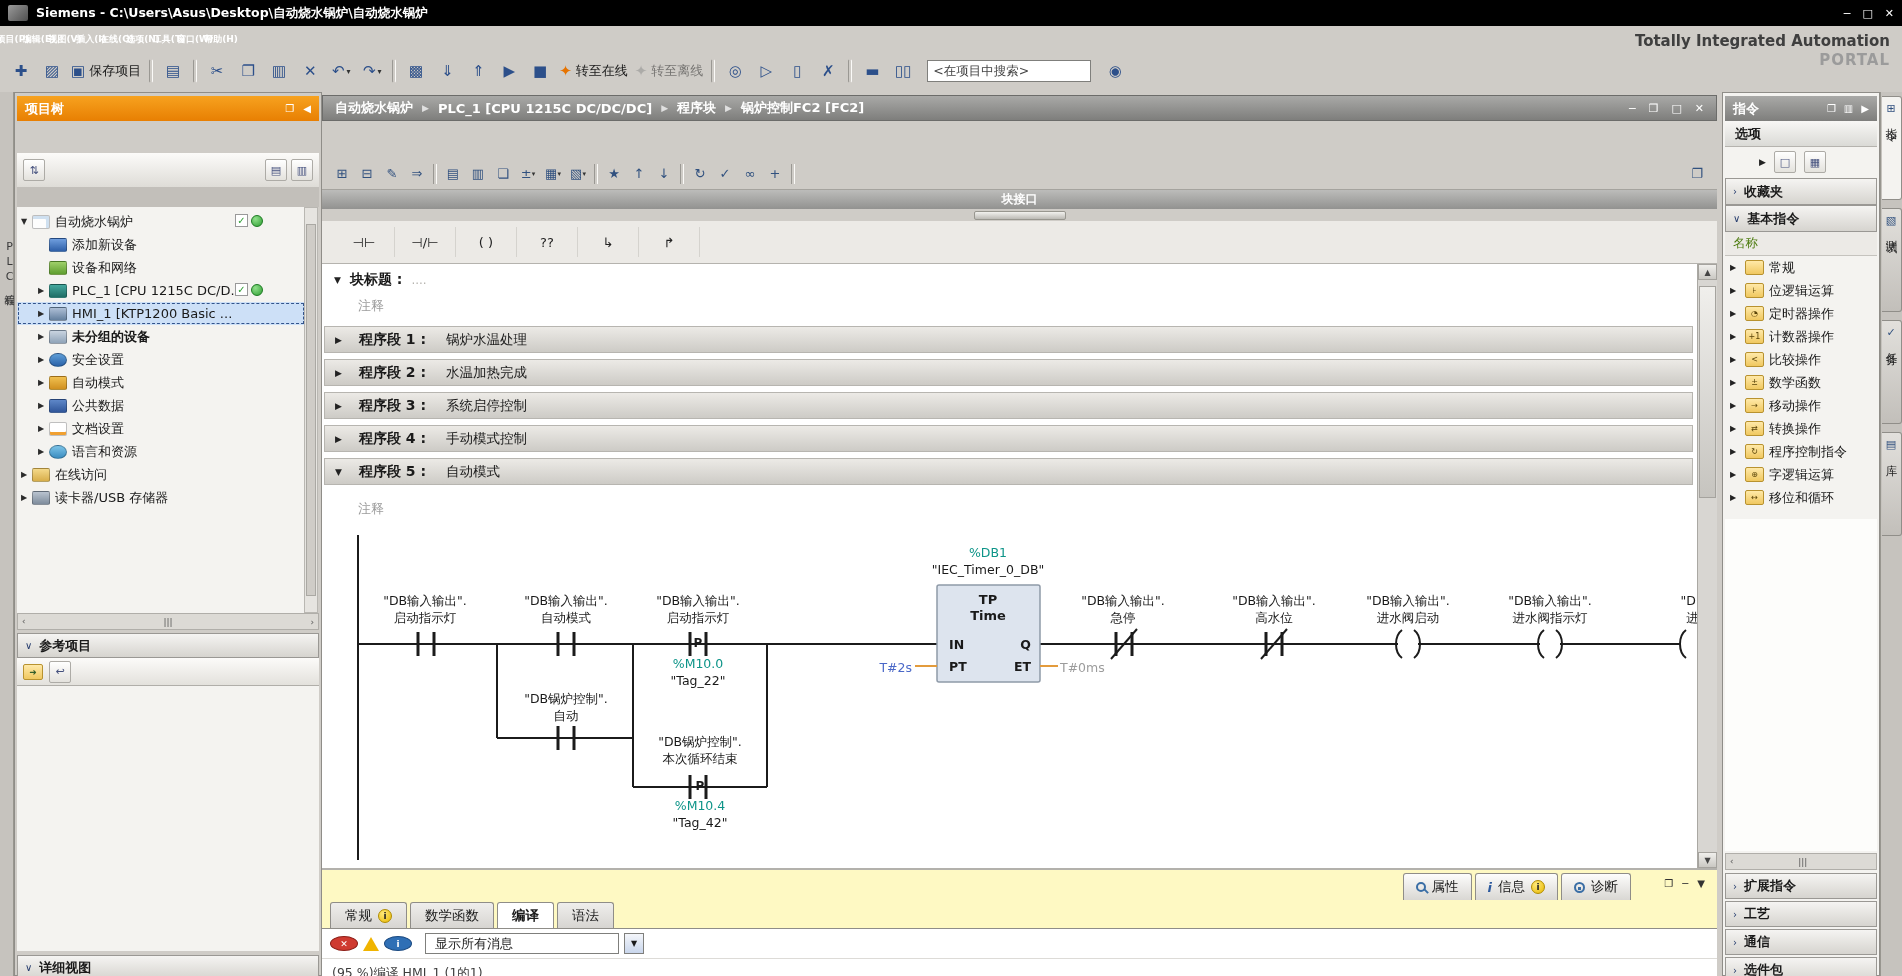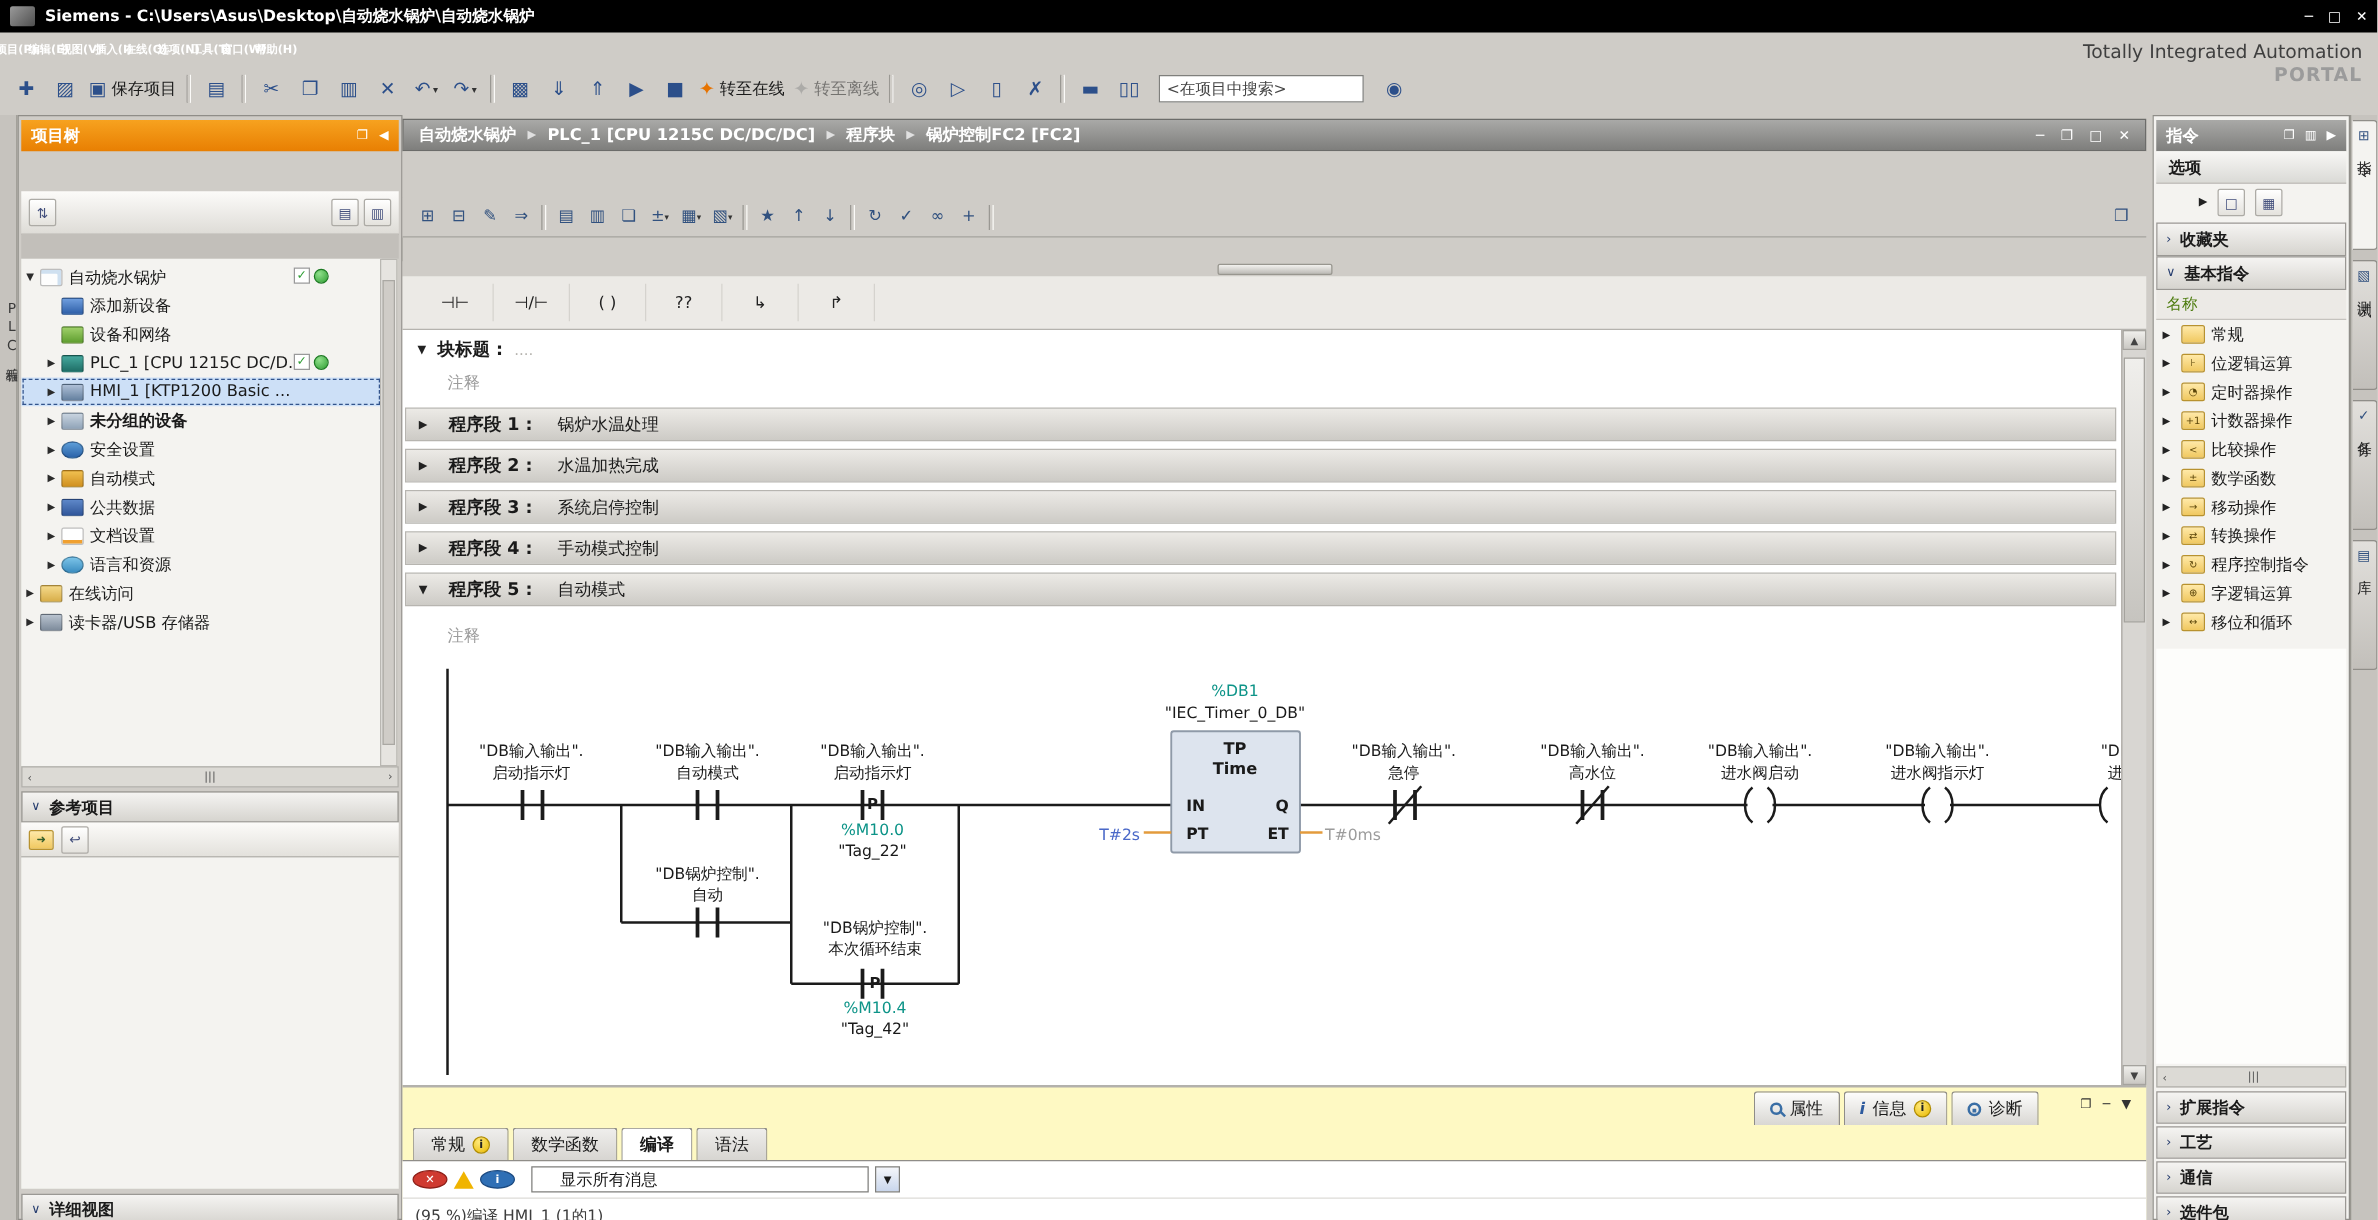--- a/index.html
+++ b/index.html
@@ -8,21 +8,21 @@
   
   .tbar{position:absolute;left:0;top:0;width:100%;height:26px;background:#000;color:#fff;display:flex;align-items:center;padding:0 8px;box-sizing:border-box}
   .tlogo{width:20px;height:16px;border-radius:2px;background:linear-gradient(135deg,#9a9a9a,#4f4f4f);margin-right:8px;flex:none}
   .ttitle{font-weight:bold;font-size:12.5px;white-space:nowrap}
   .twb{margin-left:auto;display:flex;gap:12px;font-size:11px}
   .twb span{cursor:default}
   
   .menubar{position:absolute;left:0;top:26px;height:26px;display:flex;align-items:center}
   .mi{padding:4px 13px;white-space:nowrap}
   .brand{position:absolute;top:32px;right:12px;text-align:right;line-height:19px;z-index:5}
-  .b1{font-size:15px;font-weight:normal;color:#3f3f3f}
+  .b1{font-size:15px;font-weight:bold;color:#3f3f3f}
   .b2{font-size:15px;font-weight:bold;color:#9b9b9b;letter-spacing:1px}
   
   .toolbar{position:absolute;left:0;top:52px;height:38px;display:flex;align-items:center;padding-left:6px;gap:1px}
   .tbi{height:26px;min-width:24px;display:inline-flex;align-items:center;justify-content:center;padding:0 2px;color:#2c4f8a;font-size:15px;border:1px solid transparent;border-radius:2px}
   .tbi .g:empty,.tbi .lab:empty{display:none}
   .tbi .lab{font-size:13px;color:#1a1a1a;margin-left:4px}
   .tbi.sep{min-width:0;width:2px;height:22px;border-left:1px solid #9a9893;border-right:1px solid #fbfaf8;padding:0;margin:0 4px}
   .tbi.online .g{color:#e67300}
   .tbi.offline .g{color:#8b8b8b}
   .tbi.dim{opacity:.5}
@@ -125,21 +125,21 @@
   .iwb{position:absolute;top:8px;right:12px;display:flex;gap:9px;font-size:10px;color:#333}
   .stabs{position:absolute;top:32px;left:8px;display:flex;gap:3px;align-items:flex-end}
   .stab{height:26px;padding:0 14px;background:linear-gradient(#efeeec,#d6d4d0);border:1px solid #8f8d88;border-bottom:none;border-radius:3px 3px 0 0;display:flex;align-items:center;gap:6px;font-size:13.5px}
   .stab.active{background:#fff;font-weight:bold}
   .iwhite{position:absolute;left:0;right:0;top:58px;bottom:0;background:#fff;border-top:1px solid #8f8d88}
   .mrow{position:absolute;left:8px;top:4px;display:flex;align-items:center;gap:5px}
   .mi{width:15px;height:15px;border-radius:50%;color:#fff;font-size:9px;font-weight:bold;display:flex;align-items:center;justify-content:center;box-sizing:border-box}
   .mi.err{background:#cf3a30;border:1px solid #8c1f18}
   .mi.info{background:#2f6fb5;border:1px solid #1c4a80}
   .wtri{width:0;height:0;border-left:8px solid transparent;border-right:8px solid transparent;border-bottom:14px solid #f0b400;position:relative}
-  .combo{width:270px;height:21px;background:#fff;border:1px solid #7f7f7c;display:flex;align-items:center;padding:0 22px;font-size:13px;margin-left:8px;box-sizing:border-box}
+  .combo{width:194px;height:21px;background:#fff;border:1px solid #7f7f7c;display:flex;align-items:center;padding:0 9px;font-size:13px;margin-left:8px;box-sizing:border-box}
   .cbtn{width:20px;height:21px;background:linear-gradient(#f4f6fa,#c9d6ec);border:1px solid #7f7f7c;display:flex;align-items:center;justify-content:center;font-size:8px;box-sizing:border-box}
   .sepline{position:absolute;left:0;right:0;top:29px;border-top:1px solid #dddbd7}
   .statline{position:absolute;left:10px;top:36px;font-size:12.5px;color:#3d3d3d}
   .ybadge{width:14px;height:14px;border-radius:50%;background:radial-gradient(circle at 35% 30%,#ffe97a,#e8b800);border:1px solid #b08c00;color:#222;font-size:9px;font-weight:bold;font-style:normal;display:flex;align-items:center;justify-content:center;box-sizing:border-box}
   .icmag{width:10px;height:10px;border:2px solid #3a6ea5;border-radius:50%;position:relative;box-sizing:border-box}
   .icmag::after{content:"";position:absolute;width:6px;height:2px;background:#3a6ea5;right:-5px;bottom:-2px;transform:rotate(45deg)}
   .icinfo{color:#2d5a9e;font-weight:bold;font-style:italic;font-size:13px}
   .icdiag{width:11px;height:11px;border:2px solid #3a6ea5;border-radius:50%;position:relative;box-sizing:border-box}
   .icdiag::after{content:"";position:absolute;left:2px;top:3px;width:3px;height:3px;background:#3a6ea5}
   
@@ -598,20 +598,21 @@
           </span>
 
           <span class="eti sep">
             <span></span>
           </span>
         </span>
       <span class="eti rgt">
           <span>❐</span>
         </span>
     </div>
+    <div class="iface">块接口</div>
     <div class="spl">
         <span class="grip"></span>
       </div>
     <div class="favbar">
 
         <span class="fvi">
           <span>⊣⊢</span>
         </span>
 
         <span class="fvi">

